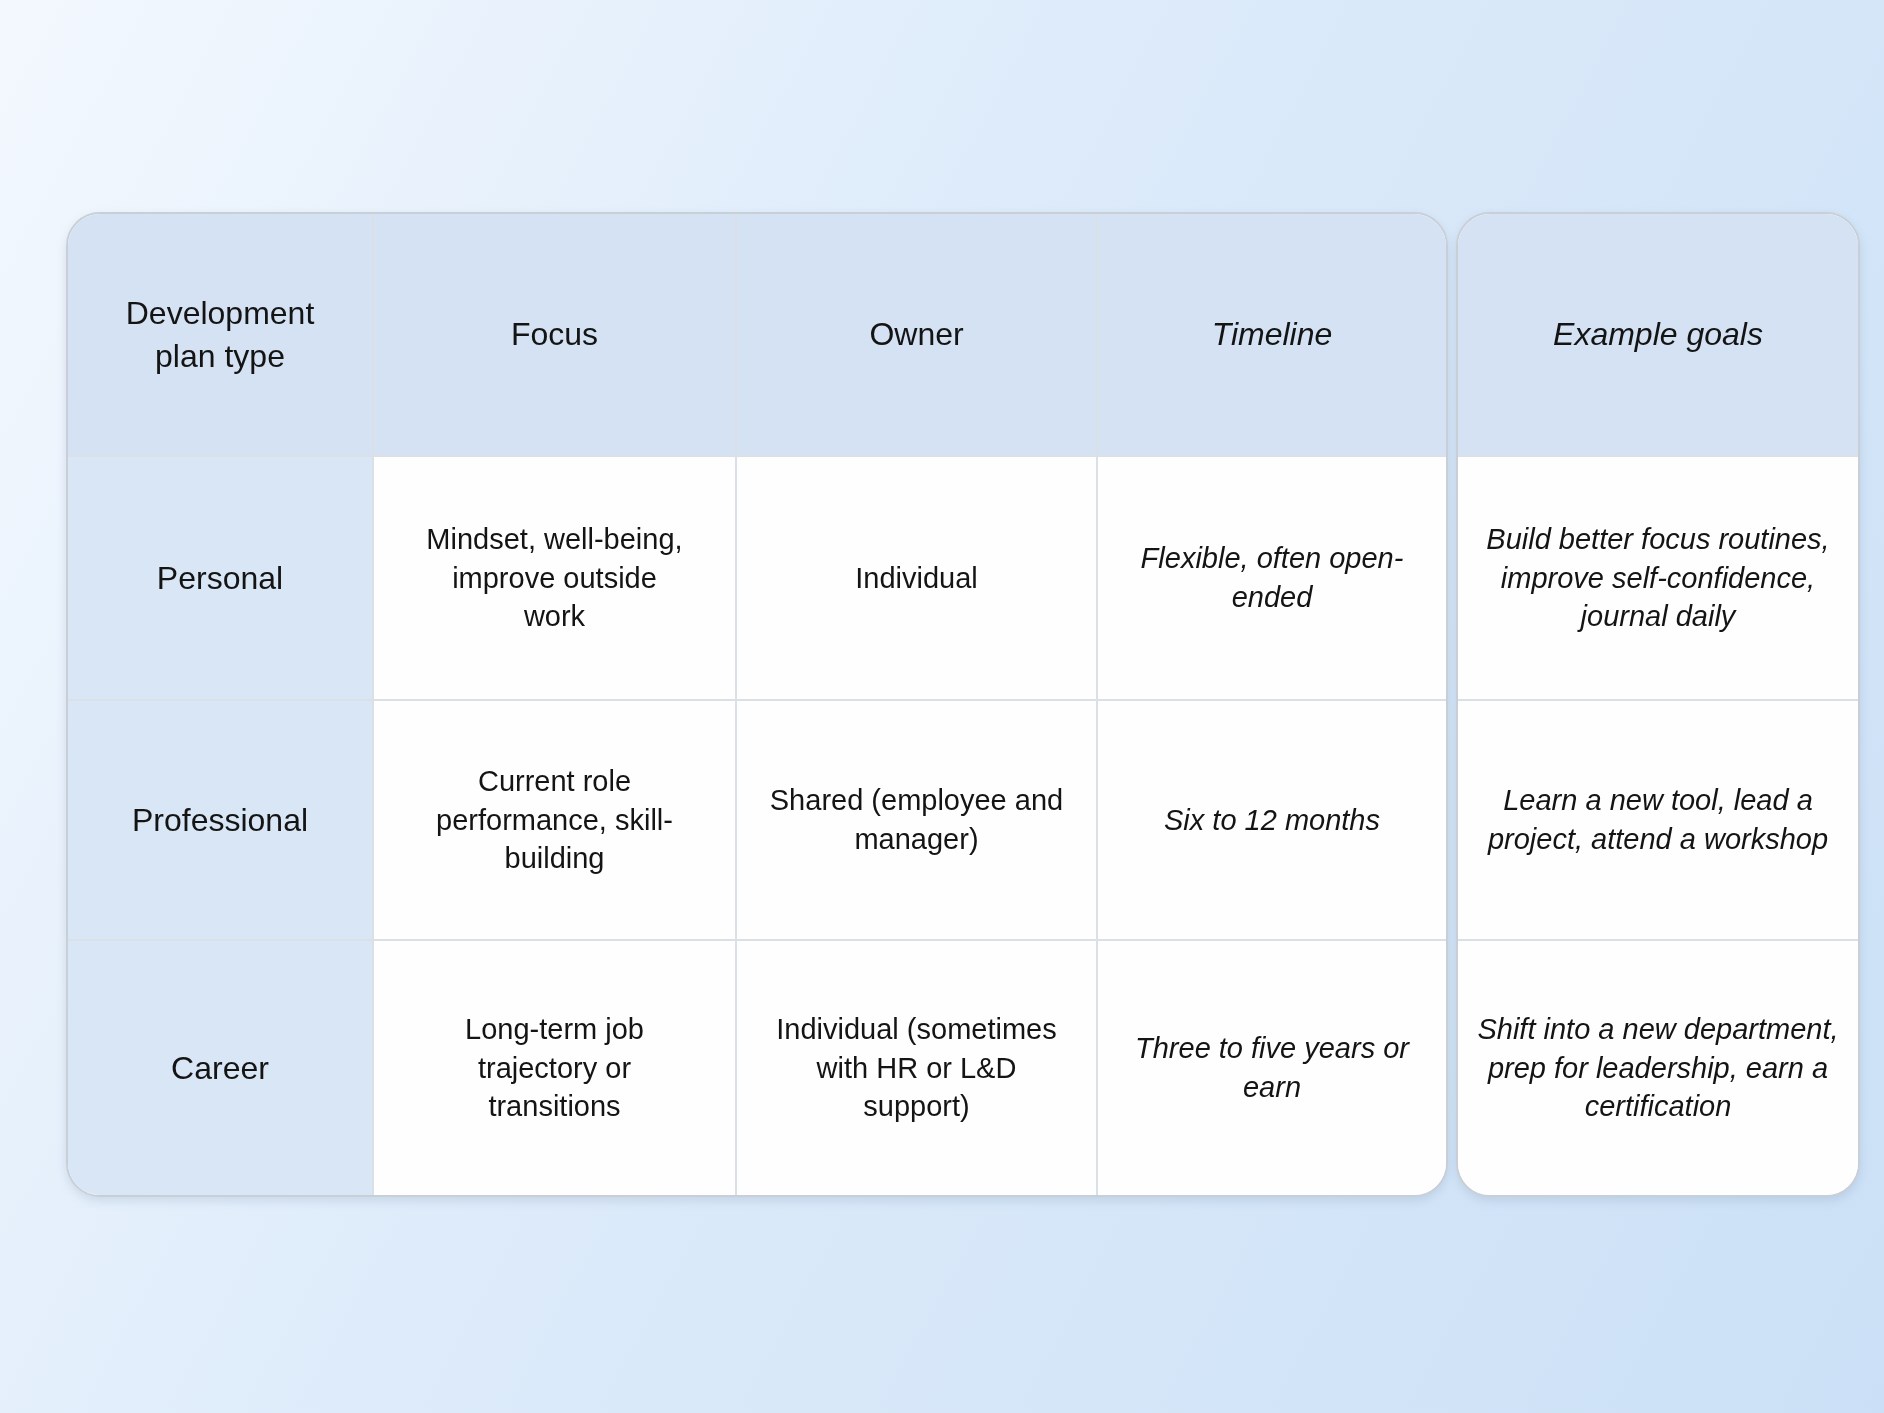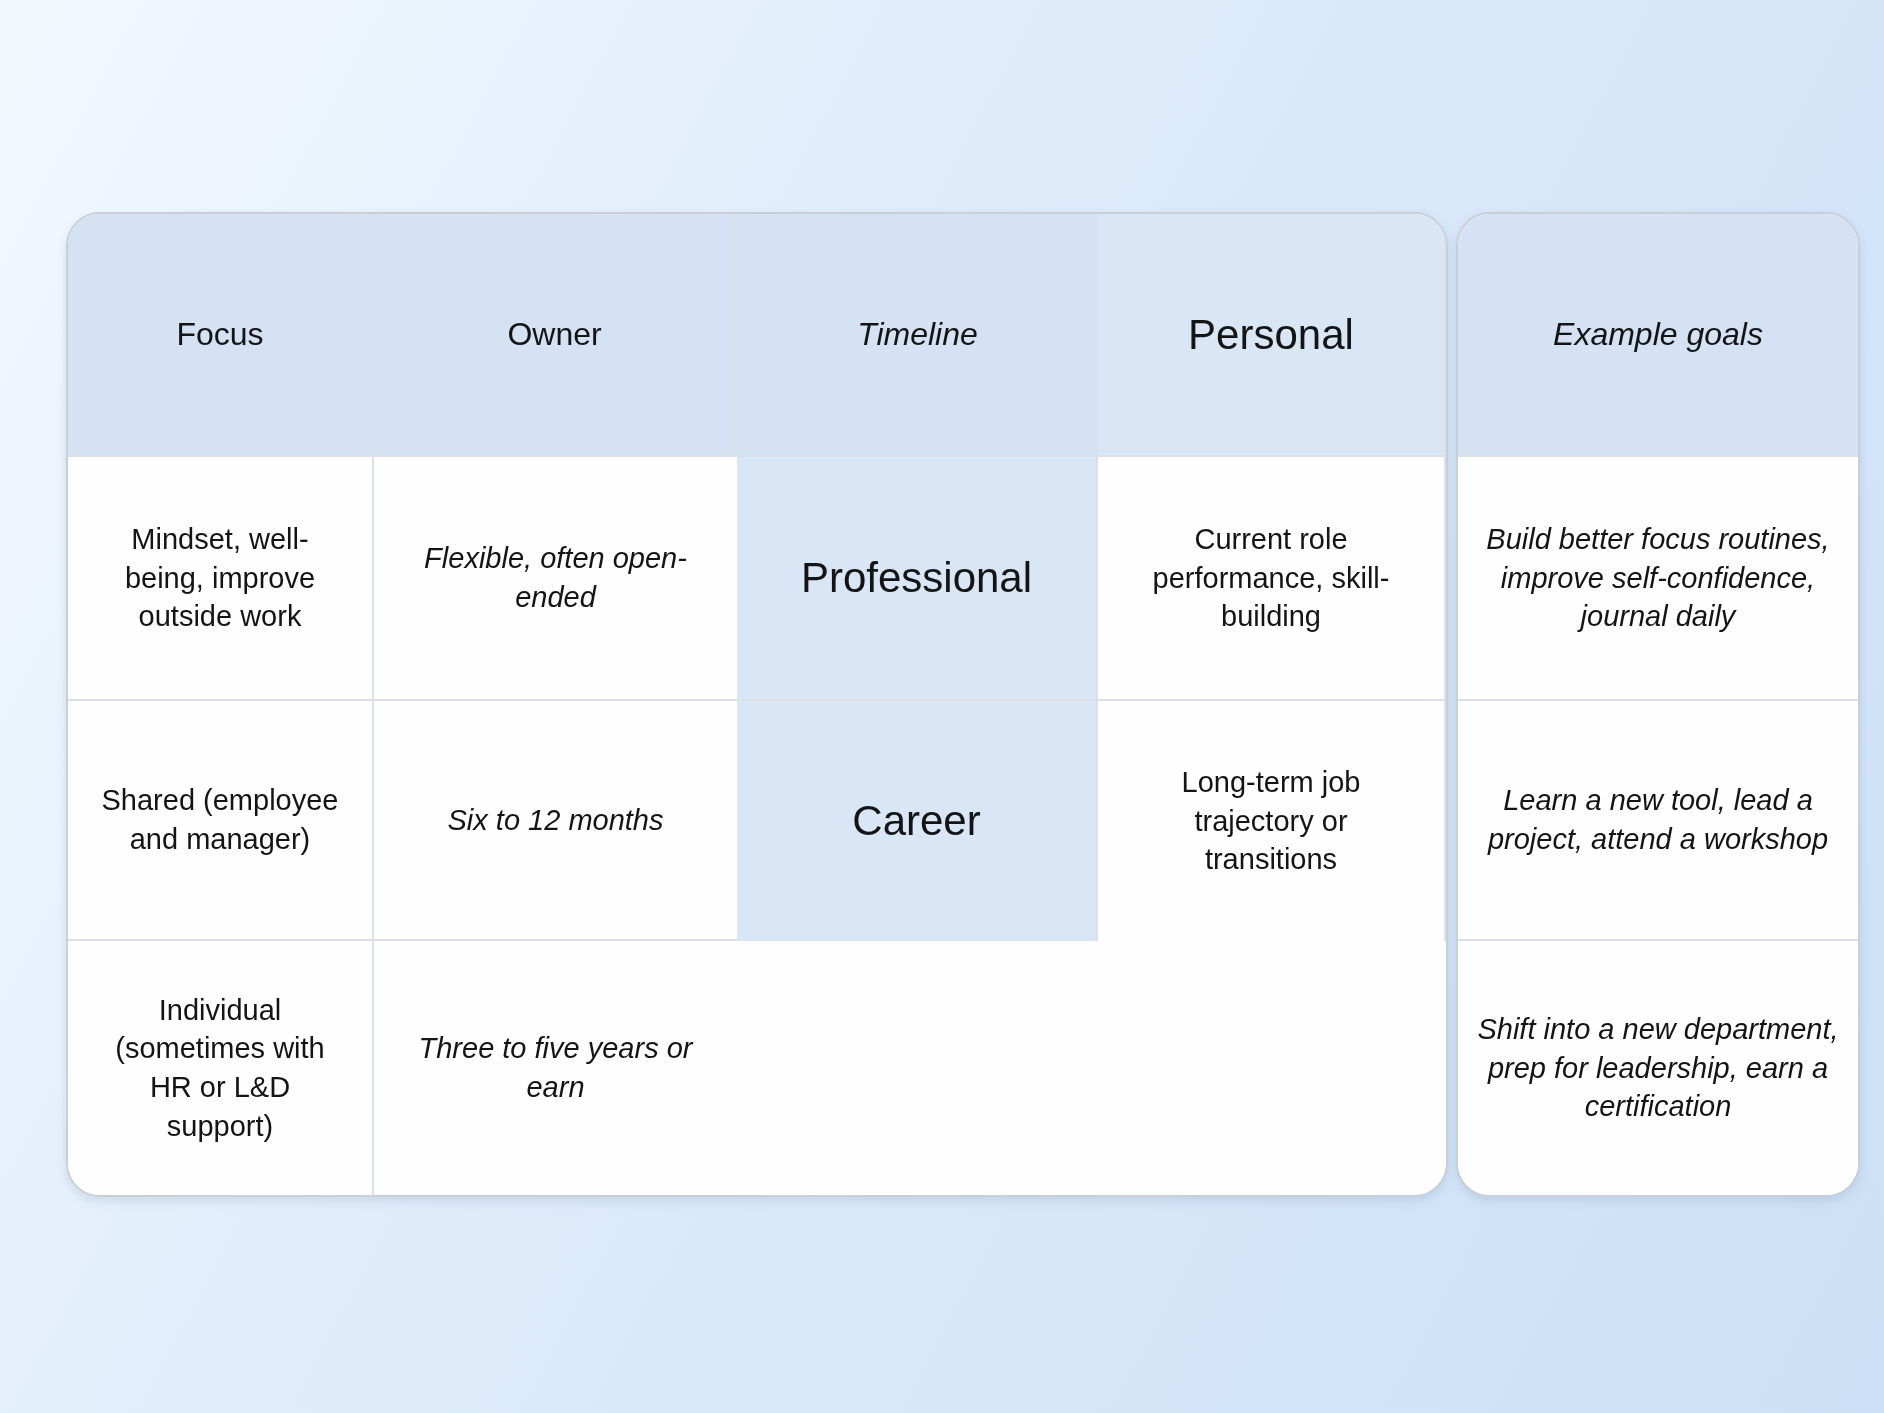--- a/index.html
+++ b/index.html
@@ -53,39 +53,41 @@
     padding:0 30px;
   }
   .panel .cell.last-col{border-right:none;font-style:italic;}
   .panel .cell.last-row{border-bottom:none;}
   .cell.head{
     background:var(--head-fill);
     font-size:32px;
   }
   .cell.rowhead{
     background:var(--rowhead-fill);
-    font-size:42px;
+    font-size:32px;
   }
   .cell.head.c1{padding:0 55px;}
   .cell.c2{padding:9px 48px;}
   .cell.c3{padding:8px 28px;}
   .cell.c4{padding:0 18px;}
   .cell.c5{padding:0 14px;}
 </style>
 </head>
 <body>
 
 <div class="panel panel-main">
 
+  <div class="cell head c1">Development plan type</div>
   <div class="cell head c2">Focus</div>
   <div class="cell head c3">Owner</div>
   <div class="cell head c4 last-col">Timeline</div>
 
   <div class="cell rowhead c1">Personal</div>
   <div class="cell c2">Mindset, well-being, improve outside work</div>
+  <div class="cell c3">Individual</div>
   <div class="cell c4 last-col">Flexible, often open-ended</div>
 
   <div class="cell rowhead c1">Professional</div>
   <div class="cell c2">Current role performance, skill-building</div>
   <div class="cell c3">Shared (employee and manager)</div>
   <div class="cell c4 last-col">Six to 12 months</div>
 
   <div class="cell rowhead c1 last-row">Career</div>
   <div class="cell c2 last-row">Long-term job trajectory or transitions</div>
   <div class="cell c3 last-row">Individual (sometimes with HR or L&amp;D support)</div>

